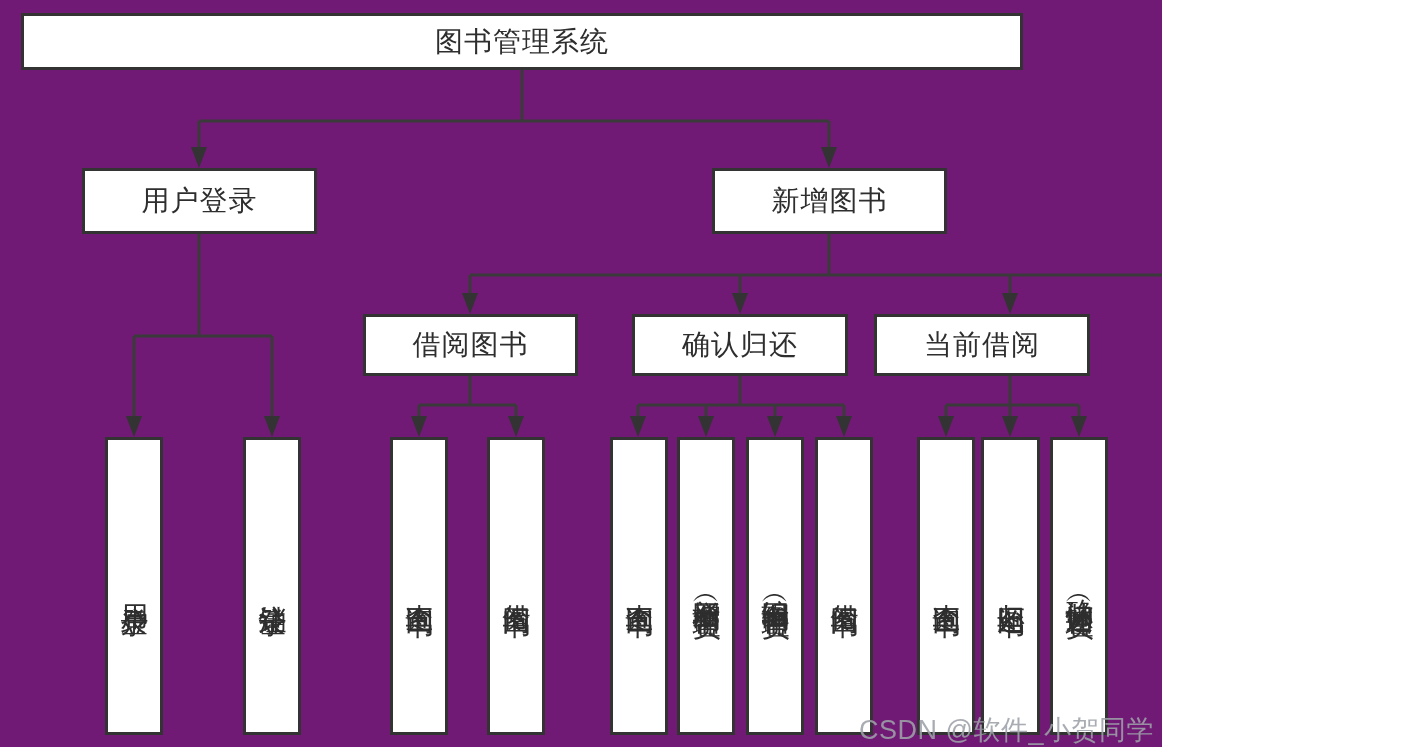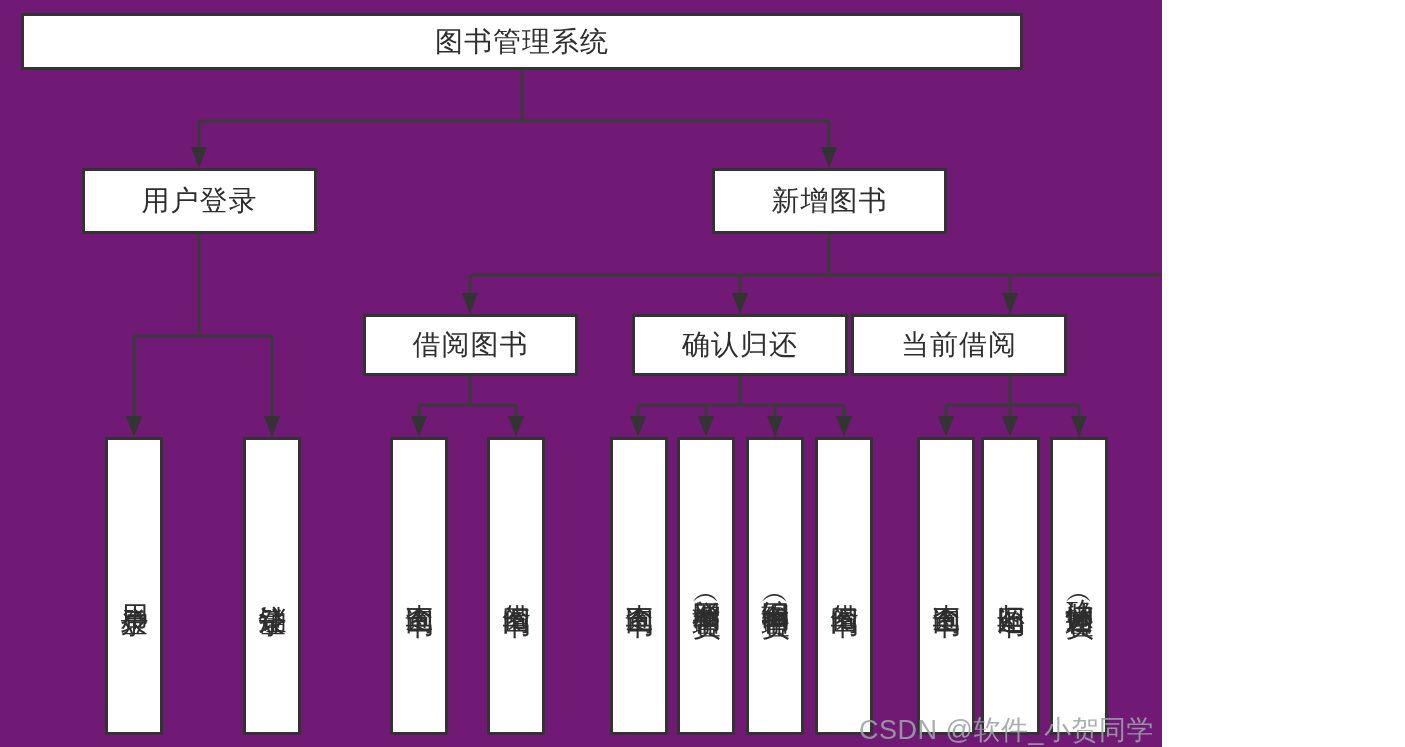--- a/index.html
+++ b/index.html
@@ -111,21 +111,21 @@
   <div class="box" style="left:712px;top:168px;width:235px;height:66px">
     <span class="hlabel">新增图书</span>
   </div>
 
   <div class="box" style="left:363px;top:314px;width:215px;height:62px">
     <span class="hlabel">借阅图书</span>
   </div>
   <div class="box" style="left:632px;top:314px;width:216px;height:62px">
     <span class="hlabel">确认归还</span>
   </div>
-  <div class="box" style="left:851px;top:314px;width:216px;height:62px">
+  <div class="box" style="left:874px;top:314px;width:216px;height:62px">
     <span class="hlabel">当前借阅</span>
   </div>
 
   <div class="box" style="left:105px;top:437px;width:58px;height:298px">
     <span class="vtext">用户登录</span>
   </div>
   <div class="box" style="left:243px;top:437px;width:58px;height:298px">
     <span class="vtext">注销登录</span>
   </div>
 

